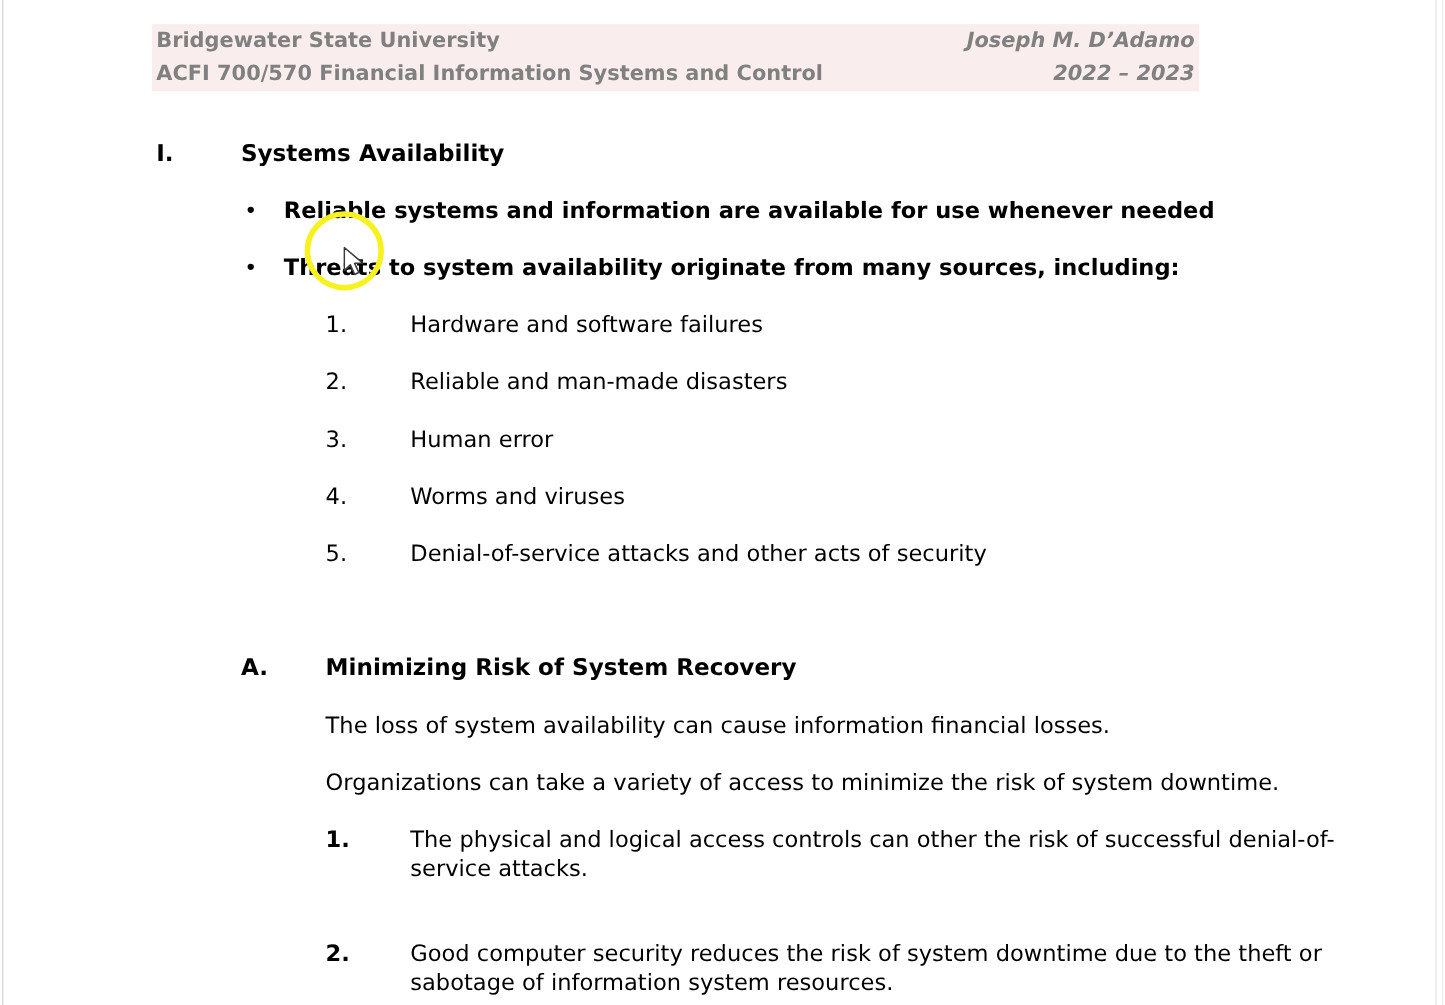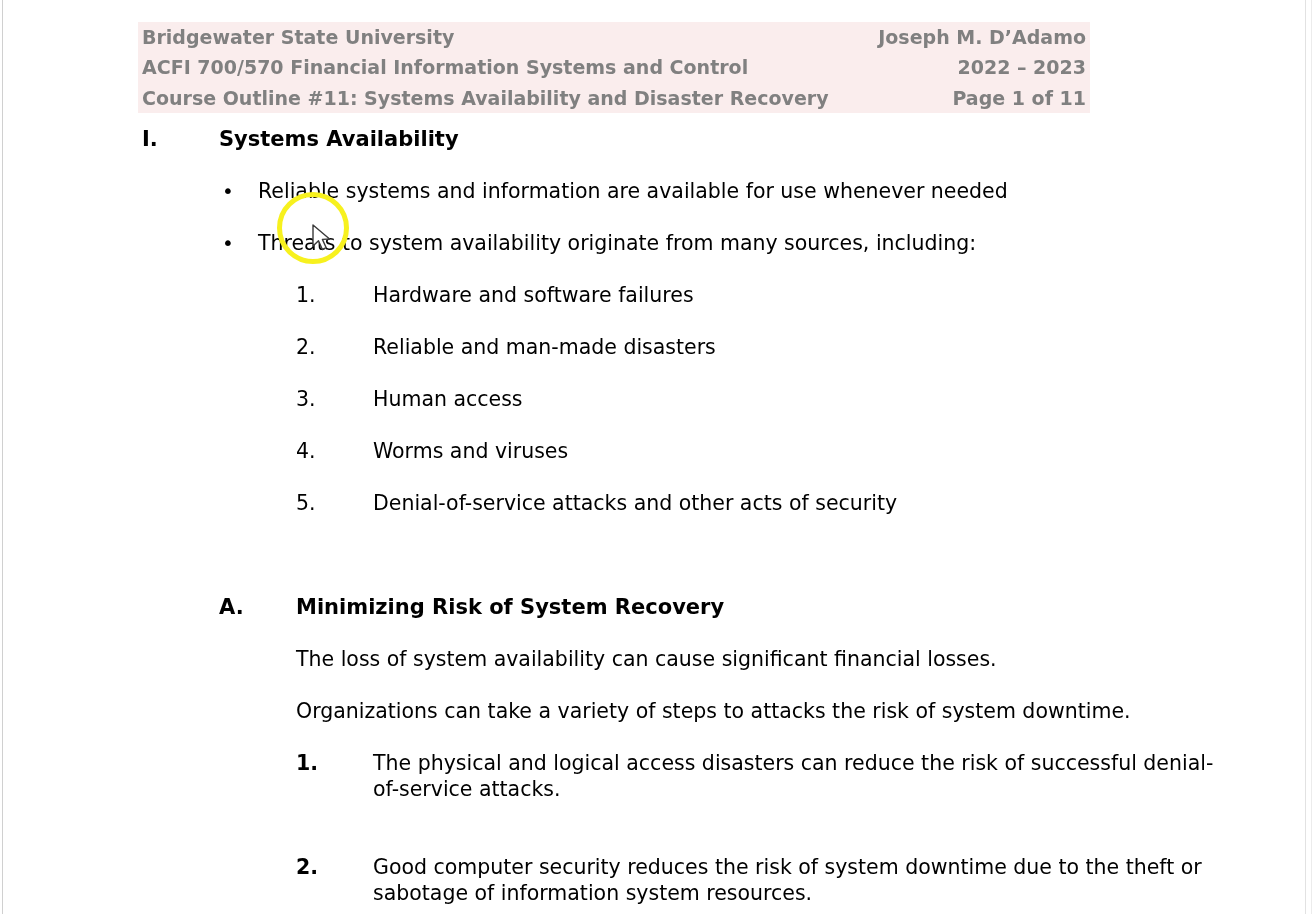--- a/index.html
+++ b/index.html
@@ -63,21 +63,21 @@
     justify-content: space-between;
     align-items: baseline;
     font-weight: bold;
     font-size: 19px;
     line-height: 30.3px;
     color: #808080;
     padding: 0 4px 0 4px;
     white-space: nowrap;
   }
   .hdr-row .left { text-align: left; }
-  .hdr-row .right { text-align: right; }
+  .hdr-row .right { text-align: right; font-style: italic; }
 
   .blk {
     position: absolute;
     color: #000000;
   }
 
   
   .sect-head {
     display: flex;
     font-weight: bold;
@@ -101,21 +101,21 @@
     line-height: 26px;
     white-space: nowrap;
   }
   .bullet-row .dot {
     width: 36px;
     flex: 0 0 36px;
     text-align: left;
     font-size: 20px;
     line-height: 26px;
   }
-  .bullet-row .txt { flex: 1 1 auto; }
+  .bullet-row .txt { flex: 1 1 auto; font-weight: bold; }
 
   
   .num-row {
     display: flex;
     font-size: 20.5px;
     line-height: 26px;
   }
   .num-row .num {
     width: 77px;
     flex: 0 0 77px;
@@ -157,24 +157,20 @@
 
   <div class="doc-header">
     <div class="hdr-row">
       <span class="left">Bridgewater State University</span>
       <span class="right">Joseph M. D’Adamo</span>
     </div>
     <div class="hdr-row">
       <span class="left">ACFI 700/570 Financial Information Systems and Control</span>
       <span class="right">2022 – 2023</span>
     </div>
-    <div class="hdr-row">
-      <span class="left">Course Outline #11: Systems Availability and Disaster Recovery</span>
-      <span class="right">Page 1 of 11</span>
-    </div>
   </div>
 
   <div class="blk sect-head" style="left:142px; top:126px; width:900px;">
     <span class="marker">I.</span>
     <span class="title">Systems Availability</span>
   </div>
 
   <div class="blk bullet-row" style="left:222px; top:178px; width:1000px;">
     <span class="dot">•</span>
     <span class="txt">Reliable systems and information are available for use whenever needed</span>
@@ -188,43 +184,43 @@
   <div class="blk num-row" style="left:296px; top:282px; width:950px;">
     <span class="num">1.</span>
     <span class="txt">Hardware and software failures</span>
   </div>
   <div class="blk num-row" style="left:296px; top:334px; width:950px;">
     <span class="num">2.</span>
     <span class="txt">Reliable and man-made disasters</span>
   </div>
   <div class="blk num-row" style="left:296px; top:386px; width:950px;">
     <span class="num">3.</span>
-    <span class="txt">Human access</span>
+    <span class="txt">Human error</span>
   </div>
   <div class="blk num-row" style="left:296px; top:438px; width:950px;">
     <span class="num">4.</span>
     <span class="txt">Worms and viruses</span>
   </div>
   <div class="blk num-row" style="left:296px; top:490px; width:950px;">
     <span class="num">5.</span>
     <span class="txt">Denial-of-service attacks and other acts of security</span>
   </div>
 
   <div class="blk sect-head sub" style="left:219px; top:594px; width:950px;">
     <span class="marker">A.</span>
     <span class="title">Minimizing Risk of System Recovery</span>
   </div>
 
-  <div class="blk para" style="left:296px; top:646px; width:950px;">The loss of system availability can cause significant financial losses.</div>
-
-  <div class="blk para" style="left:296px; top:698px; width:950px;">Organizations can take a variety of steps to attacks the risk of system downtime.</div>
+  <div class="blk para" style="left:296px; top:646px; width:950px;">The loss of system availability can cause information financial losses.</div>
+
+  <div class="blk para" style="left:296px; top:698px; width:950px;">Organizations can take a variety of access to minimize the risk of system downtime.</div>
 
   <div class="blk num-row" style="left:296px; top:750px; width:922px;">
     <span class="num bold">1.</span>
-    <span class="txt">The physical and logical access disasters can reduce the risk of successful denial-of-service attacks.</span>
+    <span class="txt">The physical and logical access controls can other the risk of successful denial-of-service attacks.</span>
   </div>
 
   <div class="blk num-row" style="left:296px; top:854px; width:922px;">
     <span class="num bold">2.</span>
     <span class="txt">Good computer security reduces the risk of system downtime due to the theft or sabotage of information system resources.</span>
   </div>
 
   <div class="cursor-ring" id="cursor-ring" style="left: 277px; top: 192px; width: 72px; height: 72px; border-color: rgb(247, 241, 30);"></div>
   <div class="cursor-arrow" id="cursor-arrow" style="left: 312px; top: 224px;">
     <svg width="22" height="30" viewBox="0 0 22 30" xmlns="http://www.w3.org/2000/svg">

